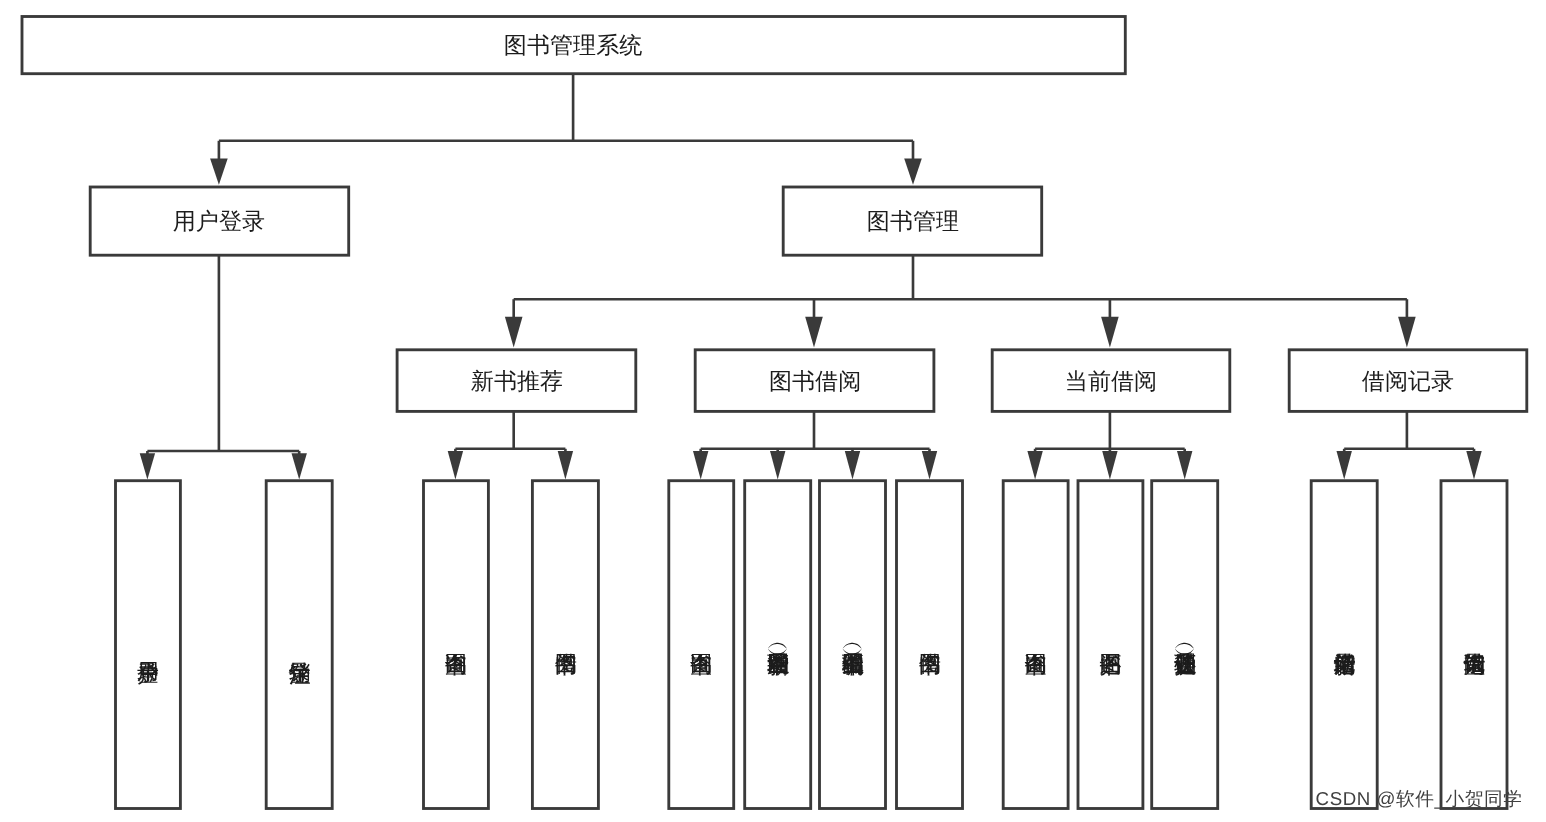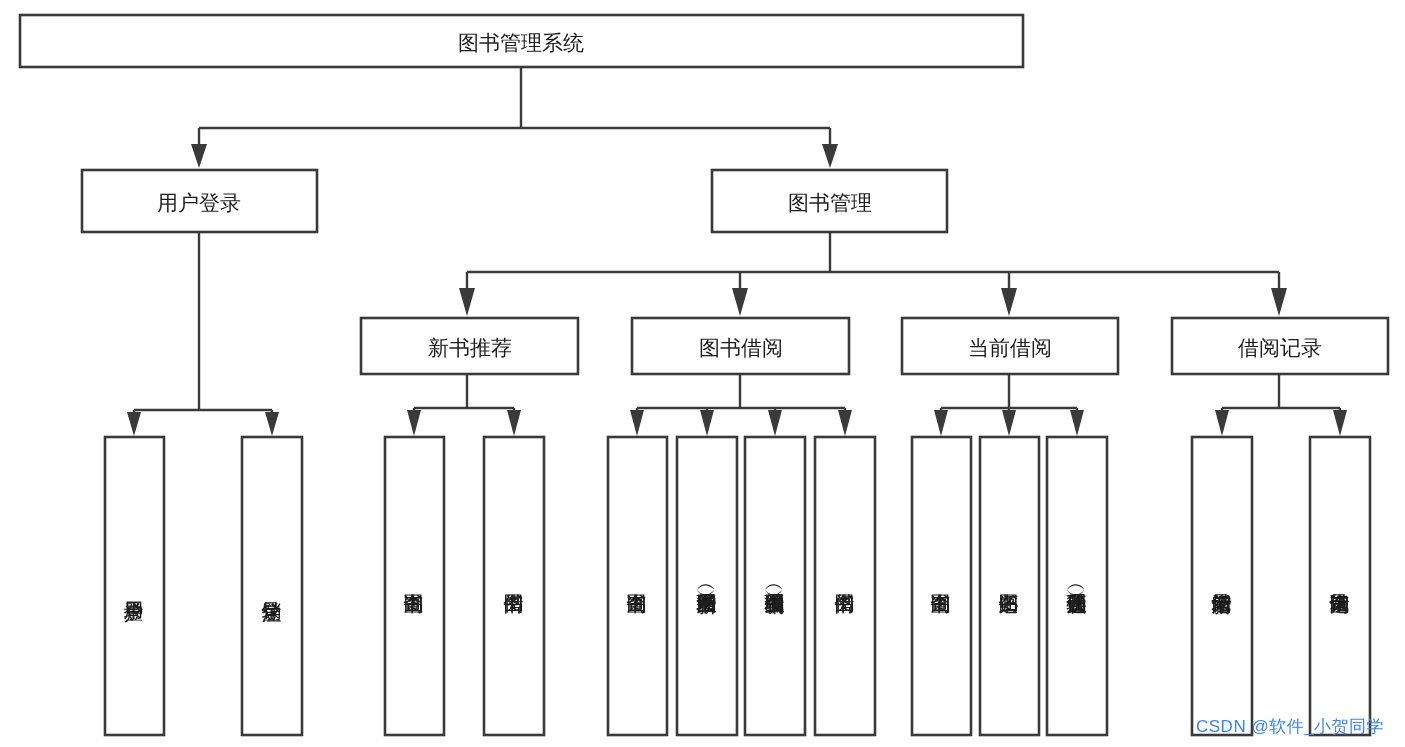--- a/index.html
+++ b/index.html
@@ -54,21 +54,21 @@
     font-size: 20px;
     fill: #1c1c1c;
     writing-mode: vertical-rl;
     text-orientation: upright;
     dominant-baseline: central;
   }
   .watermark {
     position: absolute;
     font-family: "Liberation Sans", "DejaVu Sans", sans-serif;
     font-size: 17px;
-    color: #3b82f6;
+    color: #404040;
     white-space: nowrap;
     left: 1196px;
     top: 715px;
     letter-spacing: 0.5px;
   }
 </style>
 </head>
 <body>
 
 <div id="diagram-root">

